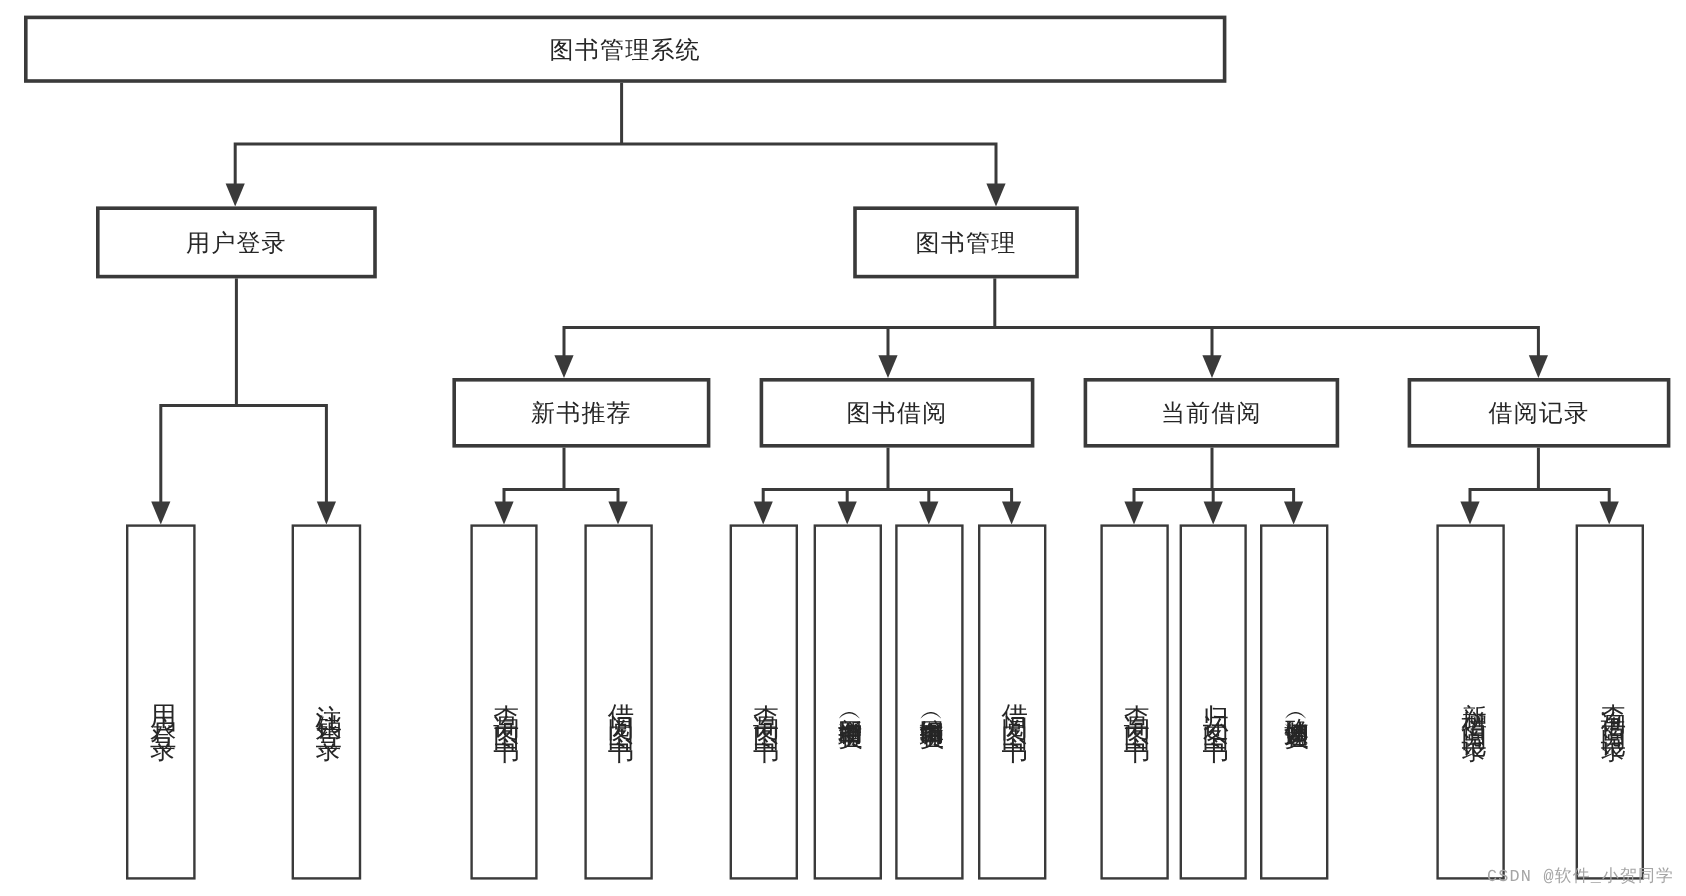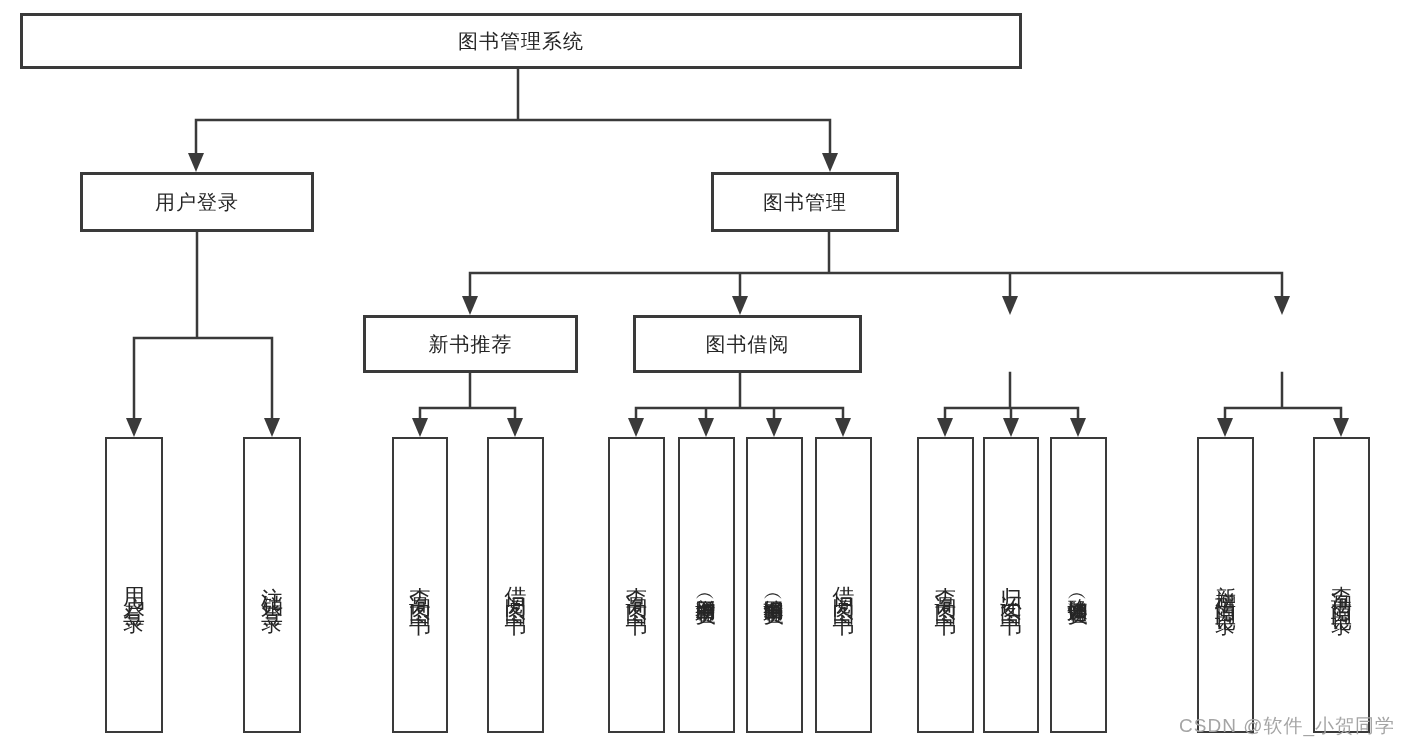--- a/index.html
+++ b/index.html
@@ -1,21 +1,21 @@
 <!DOCTYPE html>
 <html><head>
 <meta charset="utf-8">
 <style>
   html, body { margin: 0; padding: 0; background: #ffffff; }
   .canvas {
     position: relative;
     width: 1405px;
     height: 747px;
     background: #ffffff;
-    font-family: Liberation Sans, sans-serif;
+    font-family: Liberation Mono, monospace;
     overflow: hidden;
   }
   .wires {
     position: absolute;
     left: 0; top: 0;
     width: 1405px; height: 747px;
     z-index: 0;
   }
   .node {
     position: absolute;
@@ -38,21 +38,21 @@
     border-width: 2.5px;
     padding-top: 4px;
   }
   .v6 { letter-spacing: 6px; font-size: 21px; }
   .v9 { letter-spacing: 1px; font-size: 20px; }
 
   
   .n-root            { left: 20px;   top: 13px;  width: 1002px; height: 56px; }
   .n-user-login      { left: 80px;   top: 172px; width: 234px;  height: 60px; }
   .n-book-mgmt       { left: 711px;  top: 172px; width: 188px;  height: 60px; }
-  .n-new-book-rec    { left: 363px;  top: 315px; width: 215px;  height: 58px; }
+  .n-new-book-rec    { left: 377px;  top: 315px; width: 215px;  height: 58px; }
   .n-book-borrow     { left: 633px;  top: 315px; width: 229px;  height: 58px; }
   .n-current-borrow  { left: 903px;  top: 315px; width: 213px;  height: 58px; }
   .n-borrow-records  { left: 1173px; top: 315px; width: 219px;  height: 58px; }
   .lv4               { top: 437px; height: 296px; }
   .n-ul-login   { left: 105px;  width: 58px; }
   .n-ul-logout  { left: 243px;  width: 58px; }
   .n-nb-query   { left: 392px;  width: 56px; }
   .n-nb-borrow  { left: 487px;  width: 57px; }
   .n-bb-query   { left: 608px;  width: 57px; }
   .n-bb-add     { left: 678px;  width: 57px; }
@@ -62,21 +62,21 @@
   .n-cb-return  { left: 983px;  width: 56px; }
   .n-cb-confirm { left: 1050px; width: 57px; }
   .n-br-add     { left: 1197px; width: 57px; }
   .n-br-query   { left: 1313px; width: 57px; }
 
   .watermark {
     position: absolute;
     right: 10px;
     bottom: 8px;
     color: #a5a5a5;
-    font-size: 19px;
+    font-size: 14px;
     letter-spacing: 1px;
     z-index: 2;
   }
 </style>
 </head>
 <body>
 
 <div class="canvas">
 
   <svg class="wires" viewBox="0 0 1405 747" xmlns="http://www.w3.org/2000/svg">
@@ -119,20 +119,22 @@
     </g>
   </svg>
 
   <div class="node h n-root">图书管理系统</div>
 
   <div class="node h n-user-login">用户登录</div>
   <div class="node h n-book-mgmt">图书管理</div>
 
   <div class="node h n-new-book-rec">新书推荐</div>
   <div class="node h n-book-borrow">图书借阅</div>
+  <div class="node h n-current-borrow">当前借阅</div>
+  <div class="node h n-borrow-records">借阅记录</div>
 
   <div class="node v lv4 n-ul-login">用户登录</div>
   <div class="node v lv4 n-ul-logout">注销登录</div>
 
   <div class="node v lv4 n-nb-query">查询图书</div>
   <div class="node v lv4 n-nb-borrow">借阅图书</div>
 
   <div class="node v lv4 n-bb-query">查询图书</div>
   <div class="node v v9 lv4 n-bb-add">新增图书（管理员）</div>
   <div class="node v v9 lv4 n-bb-edit">编辑图书（管理员）</div>

